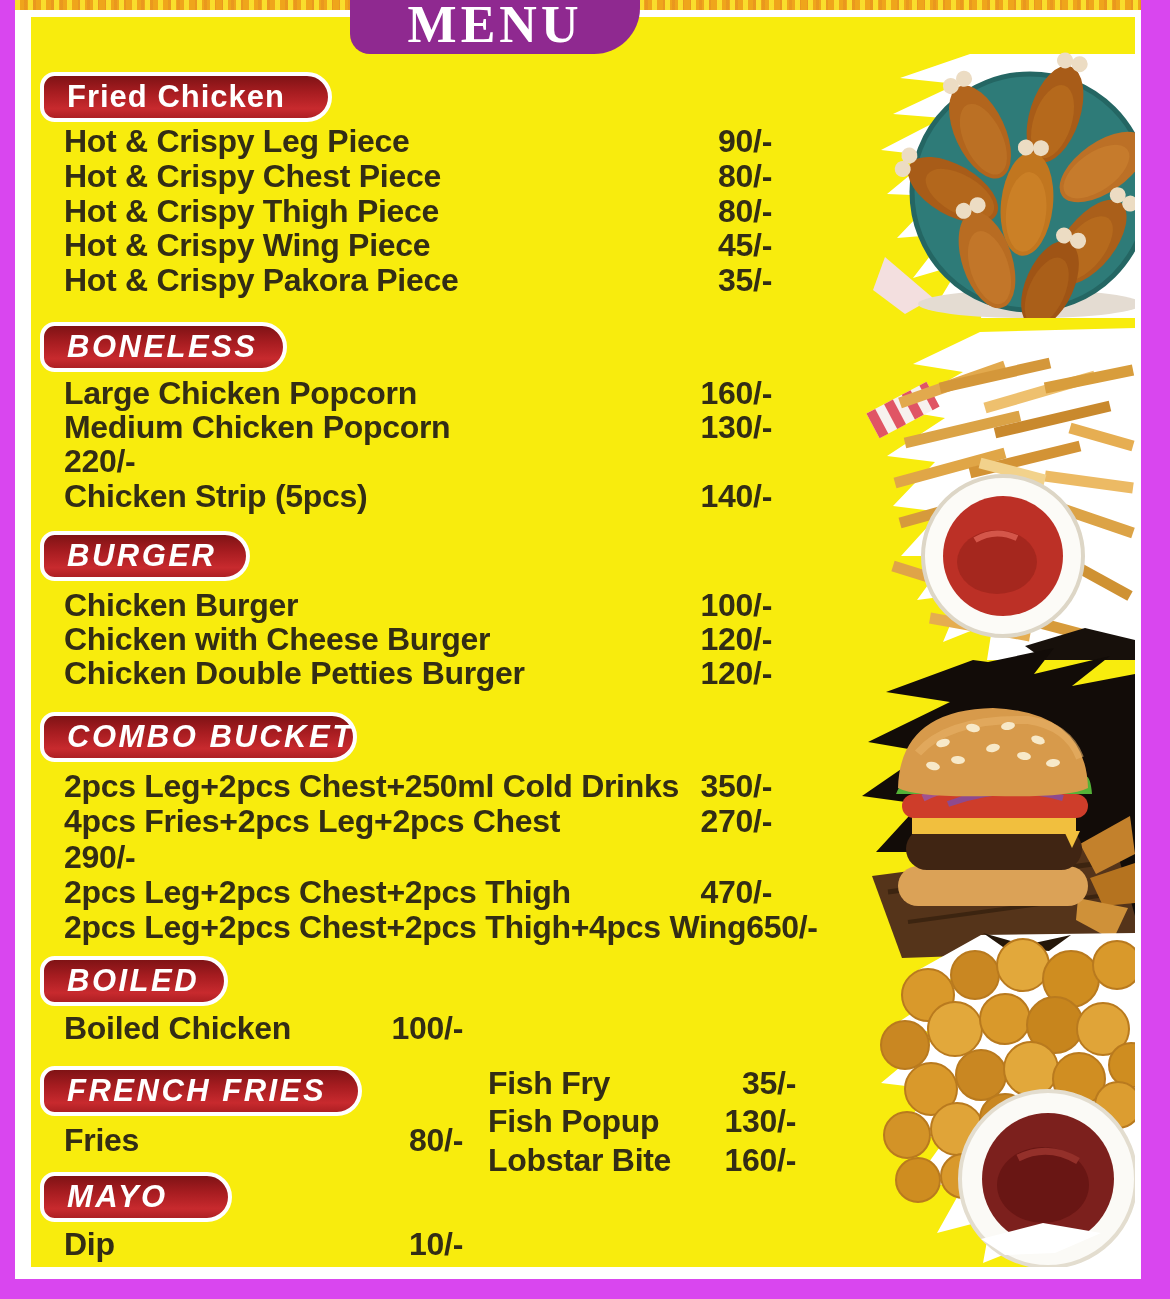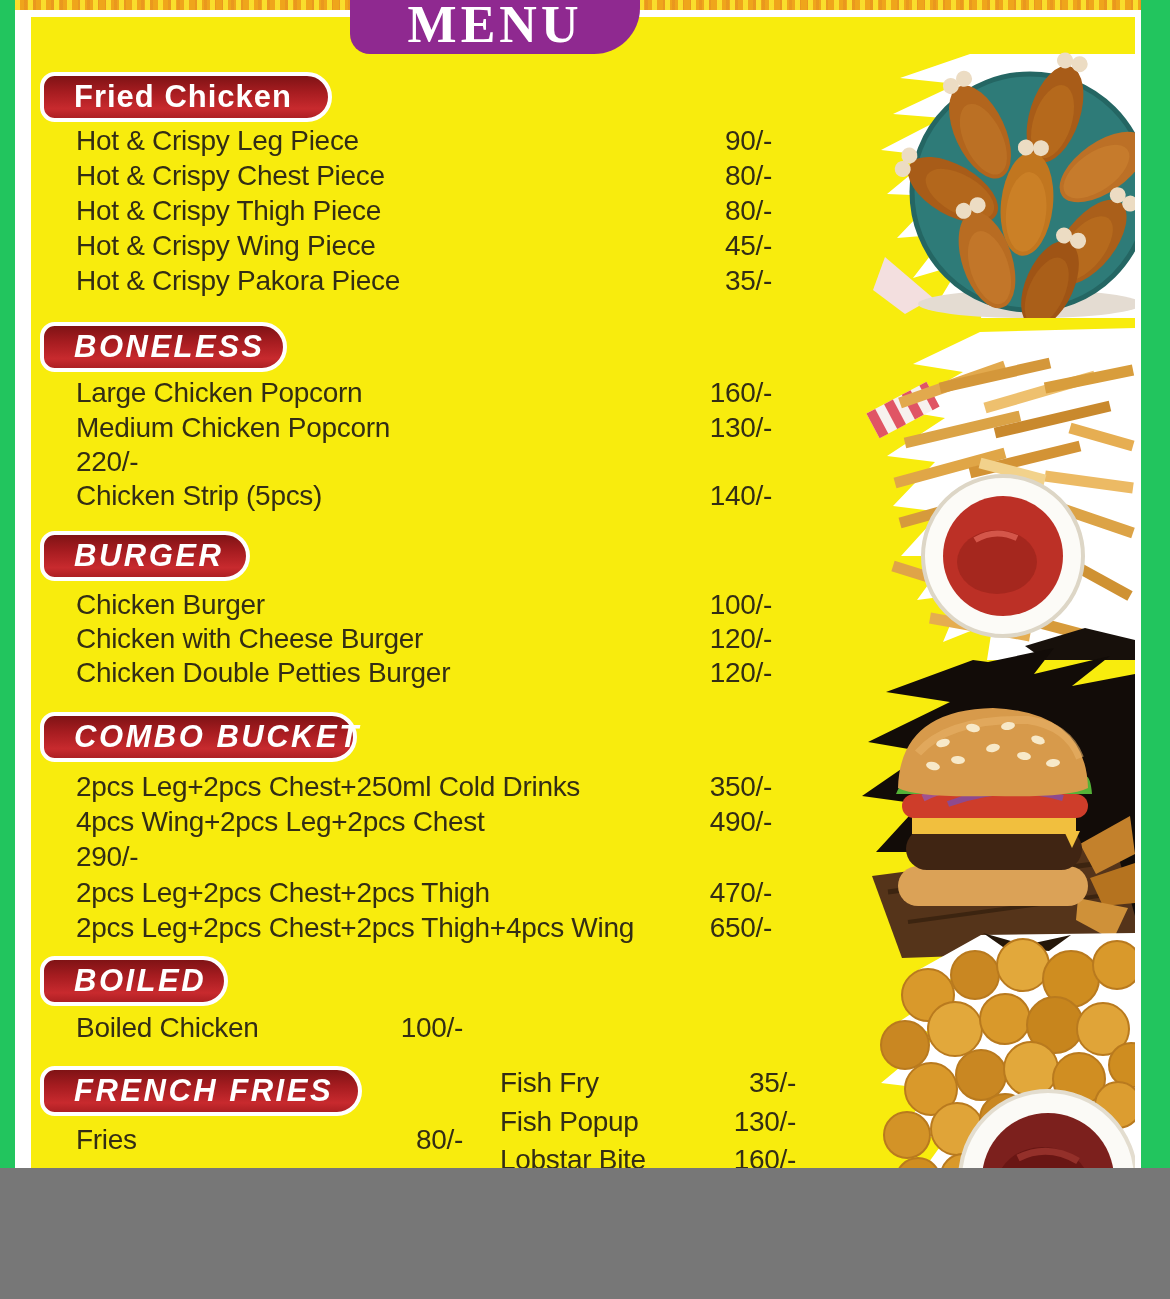--- a/index.html
+++ b/index.html
@@ -1,37 +1,37 @@
 <!DOCTYPE html>
 <html><head>
 <meta charset="utf-8">
 <style>
   html,body{margin:0;padding:0;background:#777;}
-  .page{position:relative;width:1170px;height:1168px;background:#22c55e;overflow:hidden;
+  .page{position:relative;width:1170px;height:1299px;background:#d946ef;overflow:hidden;
         font-family:"Liberation Sans",sans-serif;text-align:center;}
   .panel{position:absolute;left:15px;top:0;width:1126px;height:1279px;background:#ffffff;}
   .band{position:absolute;left:0;top:0;width:100%;height:10px;background:#EFA51B;
         background-image:repeating-linear-gradient(90deg,rgba(250,225,45,.95) 0 5px,rgba(250,225,45,0) 5px 13px),
                          repeating-linear-gradient(90deg,rgba(233,150,30,.9) 0 3px,rgba(233,150,30,0) 3px 9px);}
   .yellow{position:absolute;left:16px;top:17px;width:1104px;height:1250px;background:#F8EC0D;}
   .menu-box{position:absolute;left:350px;top:0;width:290px;height:54px;background:#8F2990;
         border-radius:0 0 46px 20px;display:flex;align-items:center;justify-content:center;z-index:6;}
   .menu-box span{font-family:"Liberation Serif",serif;font-weight:bold;font-size:52px;line-height:52px;
         color:#ffffff;letter-spacing:4px;margin-top:-4px;}
   .pill{position:absolute;height:50px;box-sizing:border-box;z-index:5;
         background:linear-gradient(180deg,#7F1315 0%,#A61C20 38%,#C82A2E 78%,#AD1F23 100%);
         border:4px solid #ffffff;border-radius:16px 27px 27px 16px;
-        display:flex;align-items:center;padding-left:30px;}
+        display:flex;align-items:center;padding-left:23px;}
   .pill span{color:#ffffff;font-weight:bold;font-size:31px;letter-spacing:1px;white-space:nowrap;}
   .pill.caps span{letter-spacing:2.5px;font-style:italic;}
   .pill.fish{border-radius:27px;justify-content:center;padding-left:0;height:44px;}
   .pill.fish span{font-size:27px;letter-spacing:6px;}
   .rows{position:absolute;z-index:4;}
   .row{display:flex;justify-content:space-between;align-items:center;height:var(--rh,34.5px);}
-  .nm,.pr{font-weight:normal;font-size:28px;color:#332D15;letter-spacing:-0.3px;white-space:nowrap;margin-left:12px;}
+  .nm,.pr{font-weight:bold;font-size:32px;color:#332D15;letter-spacing:-0.3px;white-space:nowrap;}
   .photo{position:absolute;z-index:1;}
 </style>
 </head>
 <body>
 
 <div class="page">
   <div class="panel">
     <div class="band"></div>
     <div class="yellow"></div>
   </div>
@@ -266,22 +266,22 @@
 
   <div class="pill caps" style="left:40px;top:712px;width:317px">
     <span>COMBO BUCKET</span>
   </div>
   <div class="rows" style="left:64px;top:769px;width:708px;--rh:35.3px">
     <div class="row">
         <span class="nm">2pcs Leg+2pcs Chest+250ml Cold Drinks</span>
         <span class="pr">350/-</span>
       </div>
     <div class="row">
-        <span class="nm">4pcs Wing+2pcs Leg+2pcs Chest</span>
-        <span class="pr">490/-</span>
+        <span class="nm">4pcs Fries+2pcs Leg+2pcs Chest</span>
+        <span class="pr">270/-</span>
       </div>
     <div class="row">
         <span class="pr">290/-</span>
       </div>
     <div class="row">
         <span class="nm">2pcs Leg+2pcs Chest+2pcs Thigh</span>
         <span class="pr">470/-</span>
       </div>
     <div class="row">
         <span class="nm">2pcs Leg+2pcs Chest+2pcs Thigh+4pcs Wing</span>

